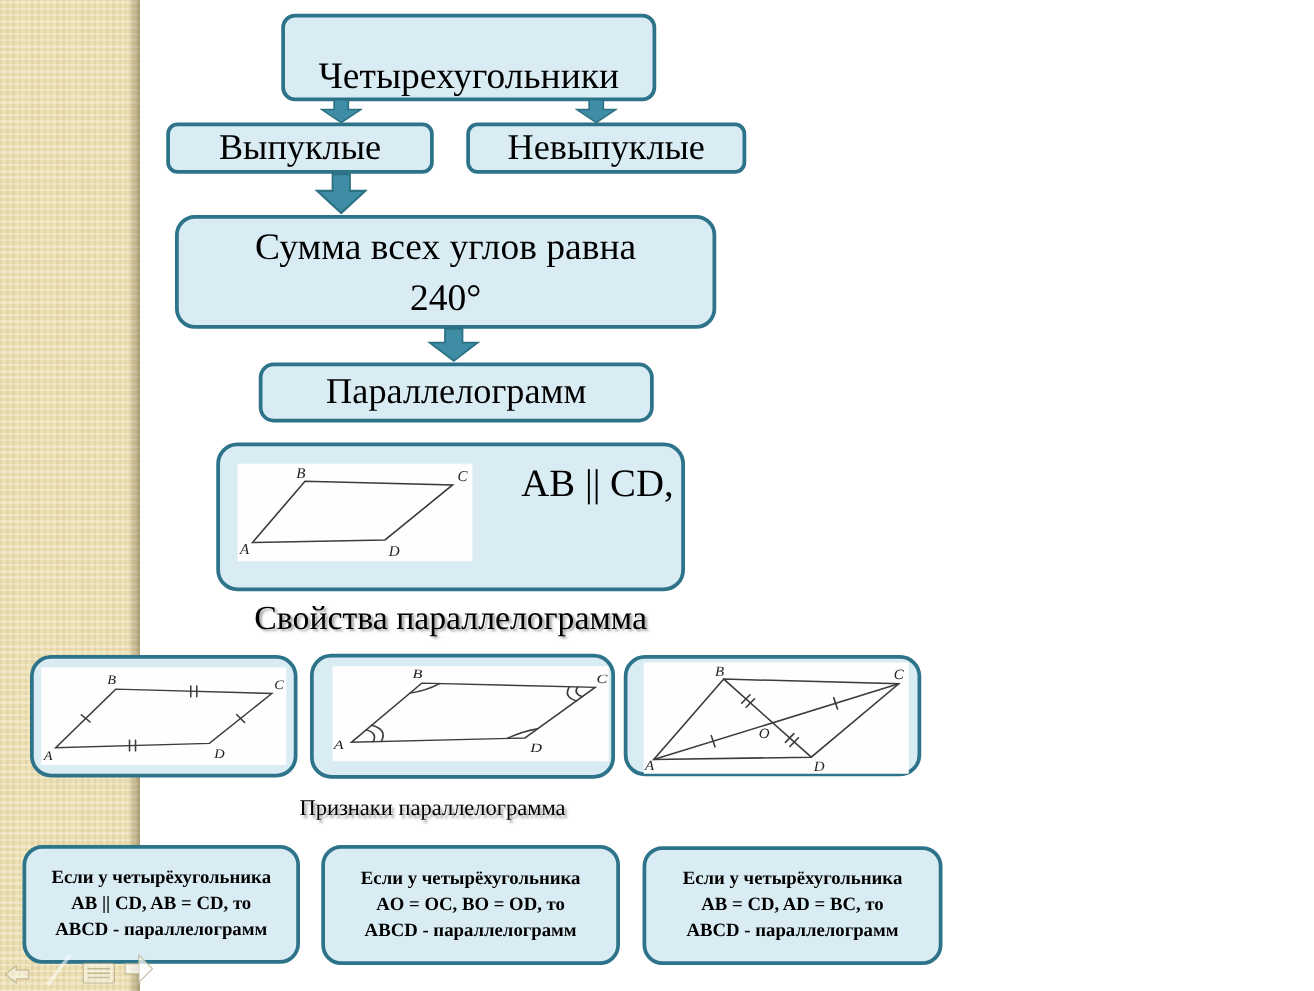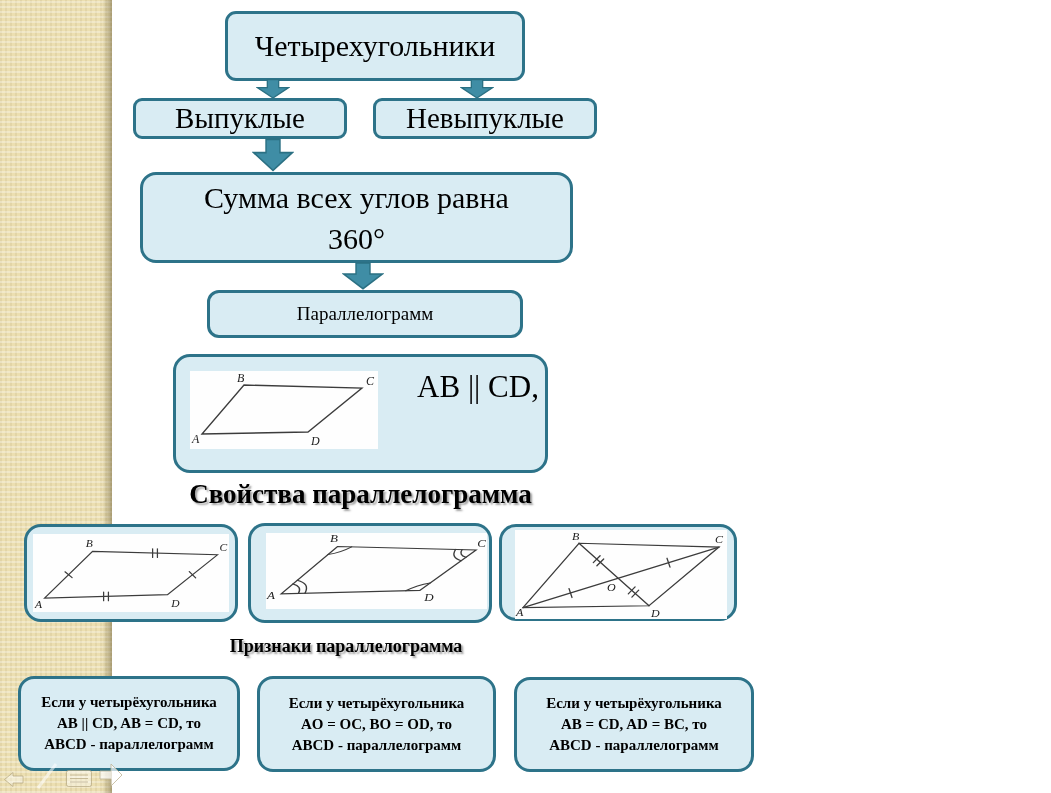--- a/index.html
+++ b/index.html
@@ -21,21 +21,21 @@
   .box {
     position:absolute; box-sizing:border-box;
     background:#d9ecf3; border:3px solid #2d7389; border-radius:11px;
     display:flex; align-items:center; justify-content:center;
     text-align:center; line-height:1.15;
   }
   .bigbox { border-radius:17px; }
   .col { flex-direction:column; }
   .arrow { position:absolute; }
   .heading {
-    position:absolute; font-weight:bold; text-align:center;
+    position:absolute; font-weight:normal; text-align:center;
     text-shadow:2px 2px 2px rgba(85,85,85,0.55); white-space:nowrap;
   }
   .figwhite { position:absolute; background:#fefefe; }
   .figsvg { width:100%; height:100%; display:block; }
   .geo { stroke:#3c3c3c; stroke-width:1.3; fill:none; stroke-linecap:round; }
   .geolabel { font-family:"Liberation Serif", serif; font-style:italic; font-size:12px; fill:#222; }
   .crit {
     font-weight:bold; font-size:15px; line-height:21px; border-radius:16px;
   }
   .crit span { display:block; }
@@ -46,21 +46,21 @@
   .navicons { position:absolute; left:0; top:758px; width:135px; height:35px; }
 </style>
 </head>
 <body>
 
 <div class="slide">
 
   <div class="sidebar"></div>
   <div class="sidebar-edge"></div>
 
-  <div class="box" style="left:225px;top:11px;width:300px;height:70px;font-size:30px;">
+  <div class="box" style="left:225px;top:11px;width:300px;height:70px;font-size:30px;align-items:flex-end;">
     <span>Четырехугольники</span>
   </div>
 
   <svg class="arrow" style="left:256px;top:79px;width:34px;height:20px;" viewBox="0 0 36 22" preserveAspectRatio="none">
     <polygon points="12,0.8 24,0.8 24,9.5 34.5,9.5 18,21 1.5,9.5 12,9.5" fill="#3f8da5" stroke="#2b7083" stroke-width="1.4"></polygon>
   </svg>
   <svg class="arrow" style="left:460px;top:79px;width:34px;height:20px;" viewBox="0 0 36 22" preserveAspectRatio="none">
     <polygon points="12,0.8 24,0.8 24,9.5 34.5,9.5 18,21 1.5,9.5 12,9.5" fill="#3f8da5" stroke="#2b7083" stroke-width="1.4"></polygon>
   </svg>
 
@@ -70,28 +70,28 @@
   <div class="box" style="left:373px;top:98px;width:224px;height:41px;font-size:29px;border-radius:9px;">
     <span>Невыпуклые</span>
   </div>
 
   <svg class="arrow" style="left:252px;top:138px;width:42px;height:34px;" viewBox="0 0 36 22" preserveAspectRatio="none">
     <polygon points="12,0.8 24,0.8 24,9.5 34.5,9.5 18,21 1.5,9.5 12,9.5" fill="#3f8da5" stroke="#2b7083" stroke-width="1.2"></polygon>
   </svg>
 
   <div class="box col" style="left:140px;top:172px;width:433px;height:91px;font-size:30px;line-height:41px;border-radius:16px;">
     <span>Сумма всех углов равна</span>
-    <span>360°</span>
+    <span>240°</span>
   </div>
 
   <svg class="arrow" style="left:342px;top:262px;width:42px;height:28px;" viewBox="0 0 36 22" preserveAspectRatio="none">
     <polygon points="12,0.8 24,0.8 24,9.5 34.5,9.5 18,21 1.5,9.5 12,9.5" fill="#3f8da5" stroke="#2b7083" stroke-width="1.2"></polygon>
   </svg>
 
-  <div class="box" style="left:207px;top:290px;width:316px;height:48px;font-size:19px;border-radius:12px;">
+  <div class="box" style="left:207px;top:290px;width:316px;height:48px;font-size:29px;border-radius:12px;">
     <span>Параллелограмм</span>
   </div>
 
   <div class="box bigbox" style="left:173px;top:354px;width:375px;height:119px;">
     <div class="figwhite" style="left:14px;top:14px;width:188px;height:78px;">
       <svg class="figsvg" viewBox="0 0 188 78" preserveAspectRatio="none">
         <path class="geo" d="M12,63 L54,14 L172,17 L118,61 Z"></path>
         <text class="geolabel" x="2" y="72">A</text>
         <text class="geolabel" x="47" y="11">B</text>
         <text class="geolabel" x="176" y="14">C</text>

